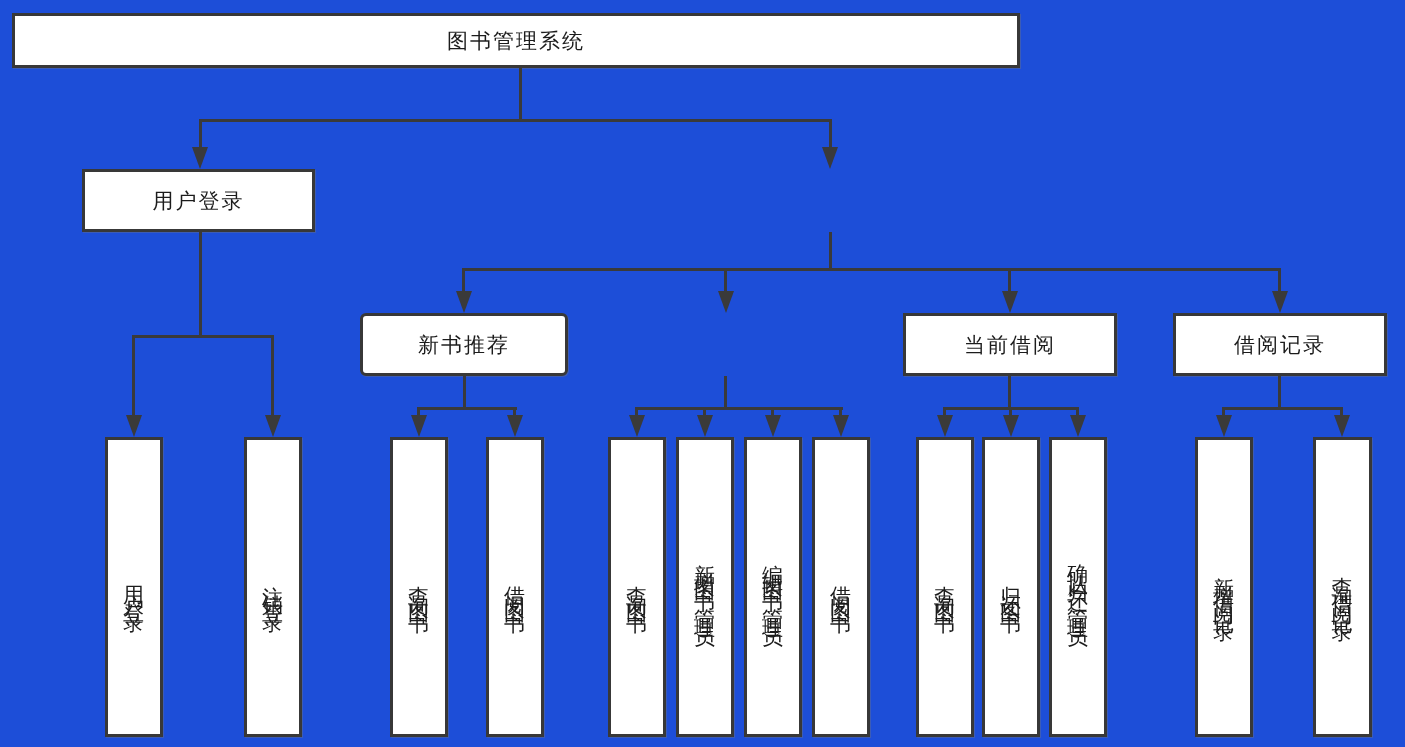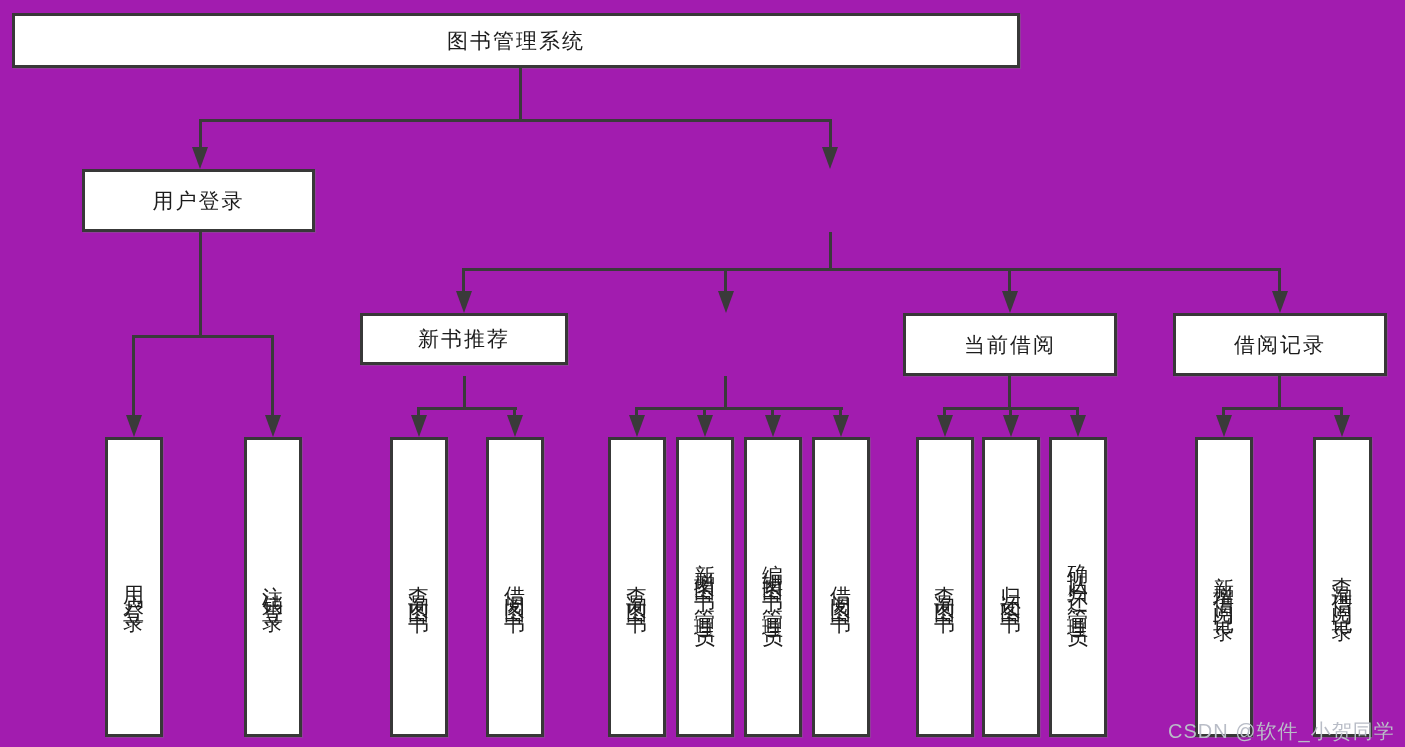--- a/index.html
+++ b/index.html
@@ -2,21 +2,21 @@
 <html><head>
 <meta charset="utf-8">
 <style>
   * { box-sizing: border-box; margin: 0; padding: 0; }
   html, body { background: #ffffff; }
   body { font-family: "Liberation Sans", "DejaVu Sans", sans-serif; }
   .canvas {
     position: relative;
     width: 1405px;
     height: 747px;
-    background: #a21caf;
+    background: #1d4ed8;
     overflow: hidden;
   }
   
   .hbox {
     position: absolute;
     border: 3px solid #383838;
     background: #ffffff;
     display: flex;
     align-items: center;
     justify-content: center;
@@ -99,21 +99,21 @@
   <div class="line" style="left:462px; top:268px; width:819px; height:3px;"></div>
   <div class="line" style="left:462px; top:268px; width:3px; height:26px;"></div>
   <div class="arrow" style="left:456px; top:291px;"></div>
   <div class="line" style="left:724px; top:268px; width:3px; height:26px;"></div>
   <div class="arrow" style="left:718px; top:291px;"></div>
   <div class="line" style="left:1008px; top:268px; width:3px; height:26px;"></div>
   <div class="arrow" style="left:1002px; top:291px;"></div>
   <div class="line" style="left:1278px; top:268px; width:3px; height:26px;"></div>
   <div class="arrow" style="left:1272px; top:291px;"></div>
 
-  <div class="hbox" style="left:360px; top:313px; width:208px; height:52px;">
+  <div class="hbox" style="left:360px; top:313px; width:208px; height:63px;border-radius:6px;">
     <span>新书推荐</span>
   </div>
   <div class="hbox" style="left:903px; top:313px; width:214px; height:63px;">
     <span>当前借阅</span>
   </div>
   <div class="hbox" style="left:1173px; top:313px; width:214px; height:63px;">
     <span>借阅记录</span>
   </div>
 
   <div class="line" style="left:463px; top:376px; width:3px; height:33px;"></div>
@@ -187,15 +187,14 @@
     <span>确认归还（管理员）</span>
   </div>
 
   <div class="vbox" style="left:1195px; top:437px; width:58px; height:300px;">
     <span>新增借阅记录</span>
   </div>
   <div class="vbox" style="left:1313px; top:437px; width:59px; height:300px;">
     <span>查询借阅记录</span>
   </div>
 
-  <div class="watermark">CSDN @软件_小贺同学</div>
 
 </div>
 
 </body></html>

